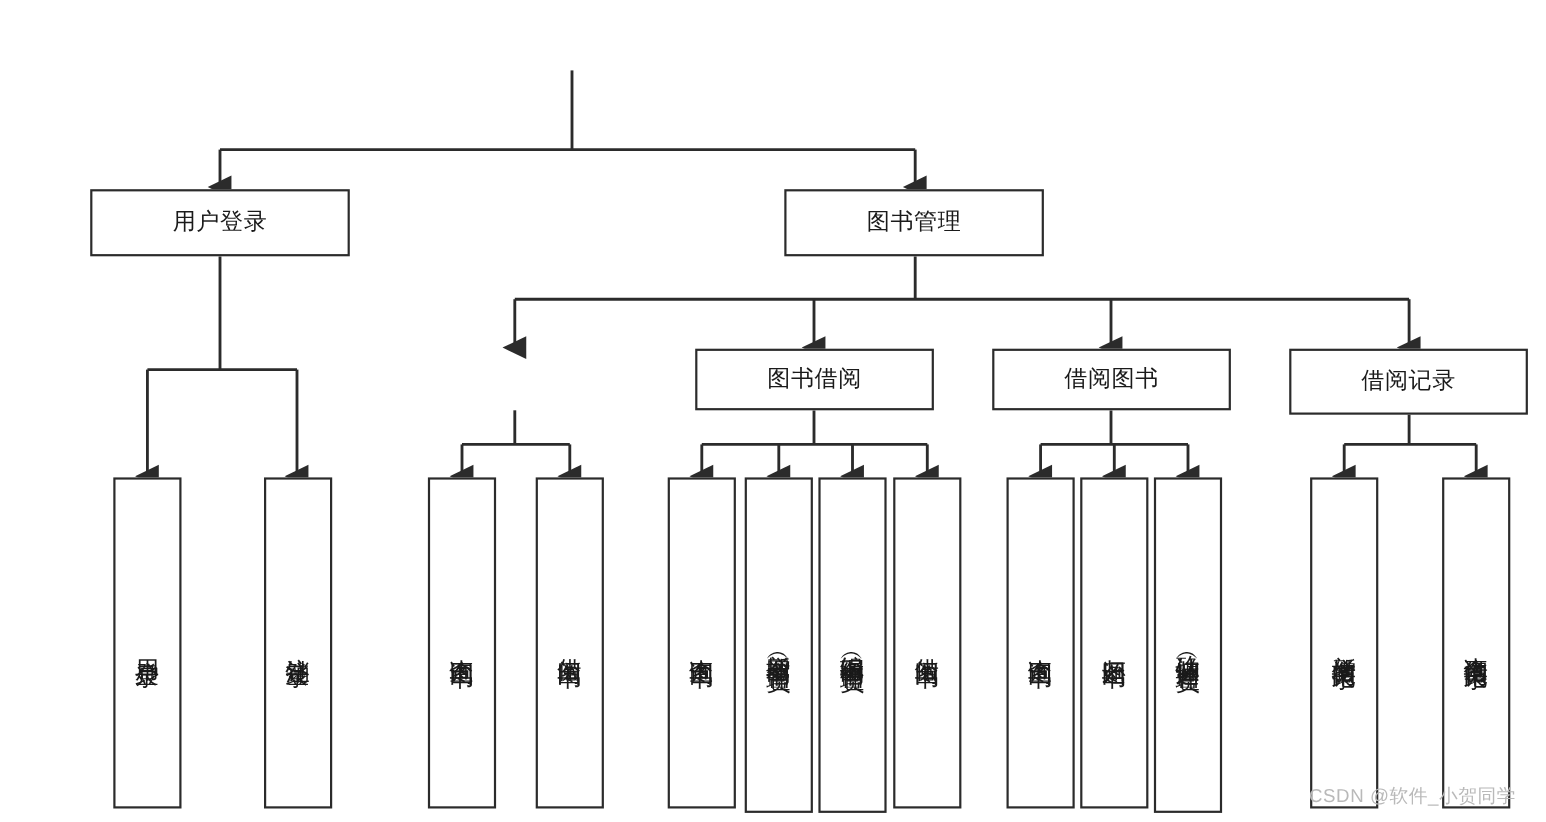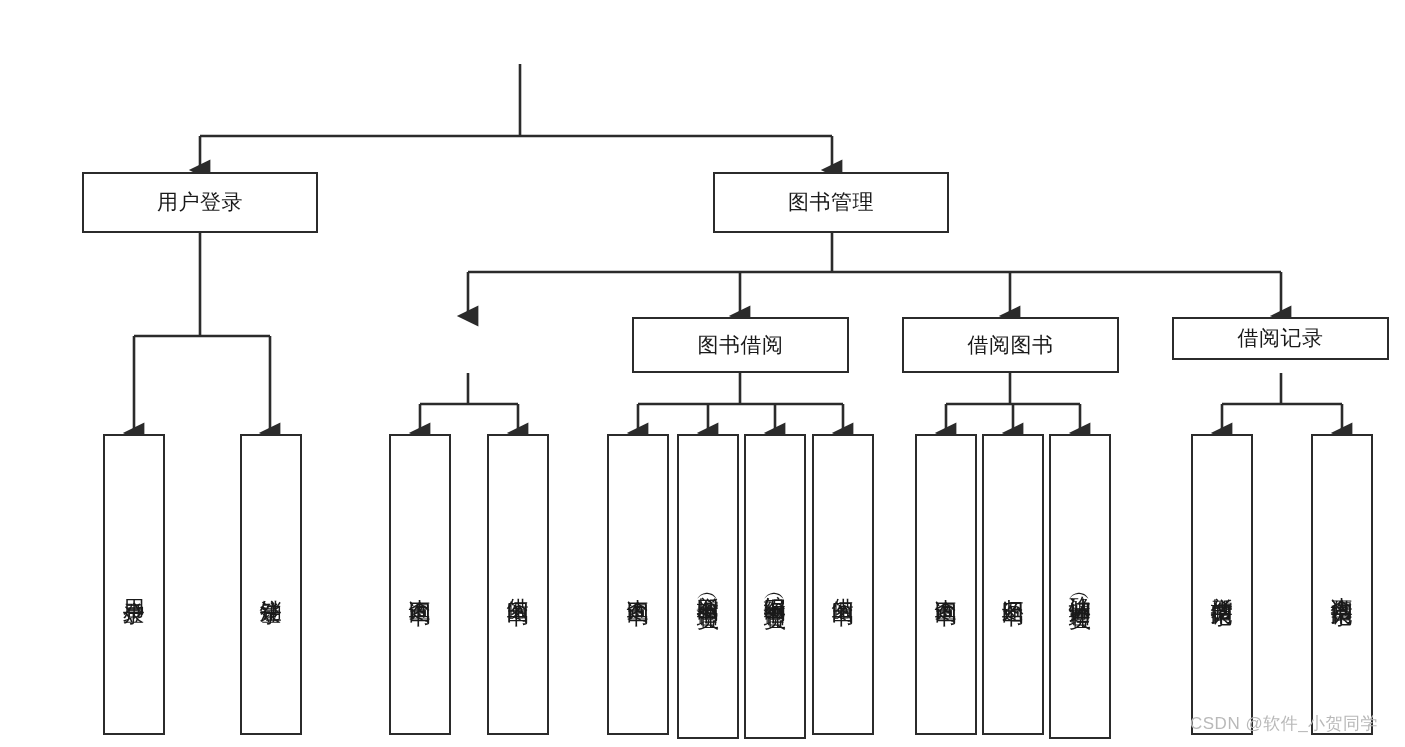--- a/index.html
+++ b/index.html
@@ -143,21 +143,21 @@
 
 
   <div class="node horiz" style="left:632px; top:317px; width:217px; height:56px;justify-content:center;">
     <span class="node-label">图书借阅</span>
   </div>
 
   <div class="node horiz" style="left:902px; top:317px; width:217px; height:56px;">
     <span class="node-label">借阅图书</span>
   </div>
 
-  <div class="node horiz" style="left:1172px; top:317px; width:217px; height:43px;">
+  <div class="node horiz" style="left:1172px; top:317px; width:217px; height:60px;">
     <span class="node-label">借阅记录</span>
   </div>
 
   <div class="node vert" style="left:103px; top:434px; width:62px; height:301px;">
     <span class="node-label">用户登录</span>
   </div>
 
   <div class="node vert" style="left:240px; top:434px; width:62px; height:301px;">
     <span class="node-label">注销登录</span>
   </div>

